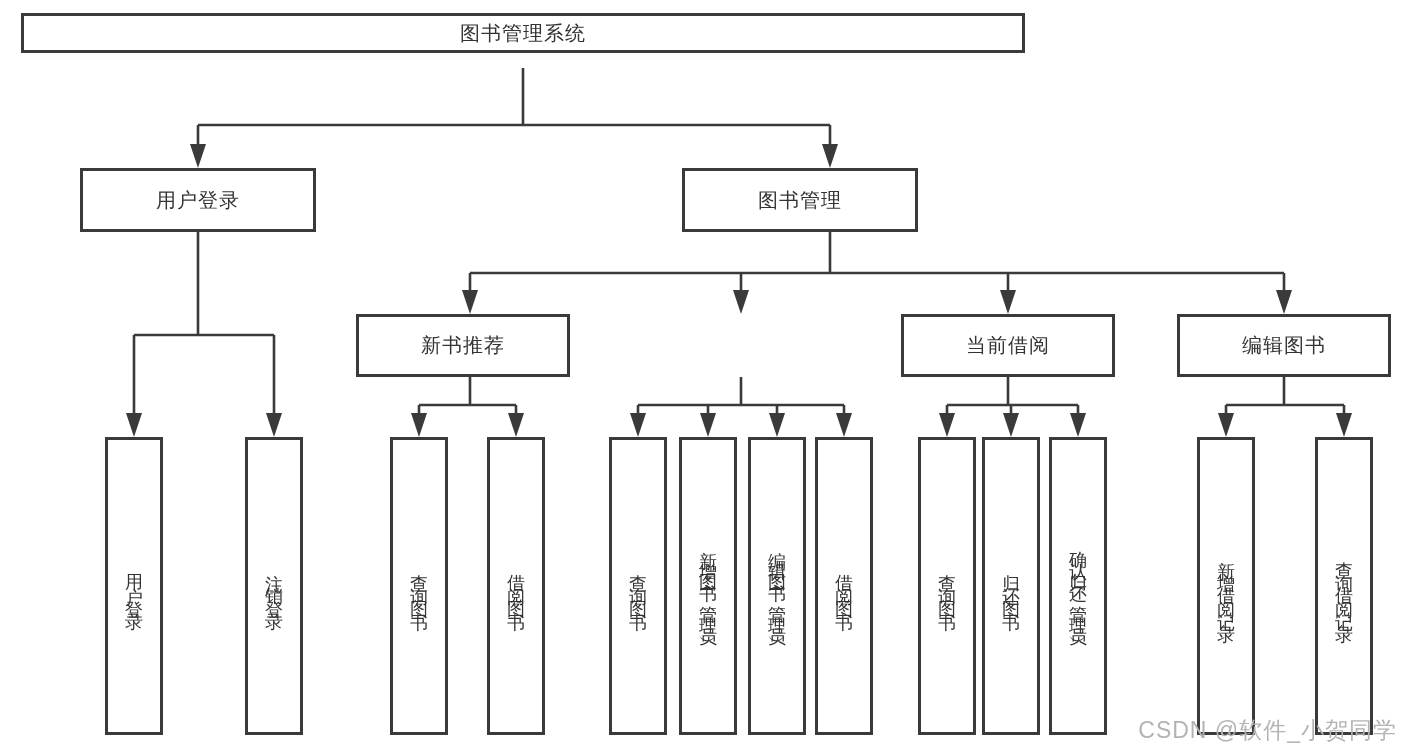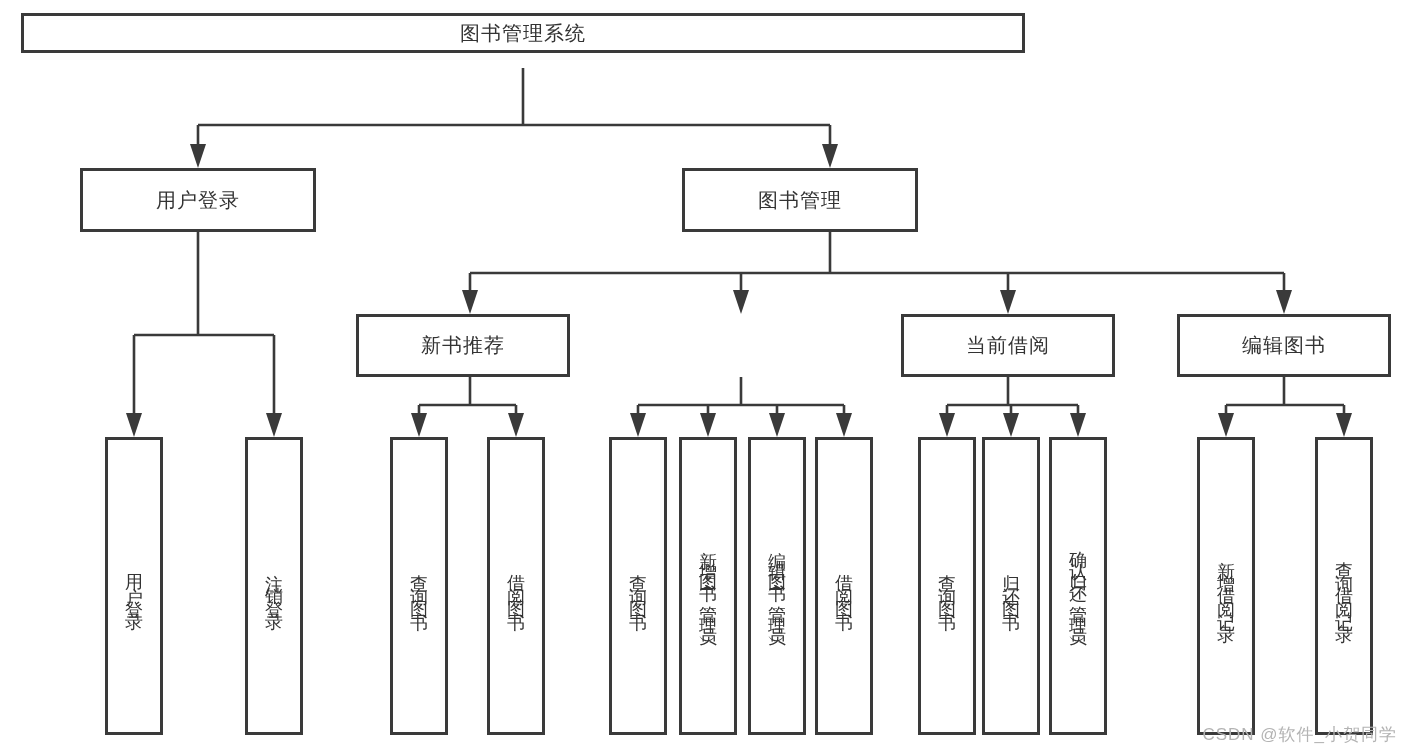--- a/index.html
+++ b/index.html
@@ -47,21 +47,21 @@
     font-size: 18px;
     letter-spacing: 13px;
     line-height: 1;
     color: #333333;
   }
   .leaf .v-label.long { letter-spacing: 11px; }
   .watermark {
     position: absolute;
     right: 8px;
     bottom: 1px;
-    font-size: 17px;
+    font-size: 23px;
     color: #b3b3b3;
     letter-spacing: 1px;
     white-space: nowrap;
     z-index: 5;
   }
 </style>
 </head>
 <body>
 
 <div id="stage">

